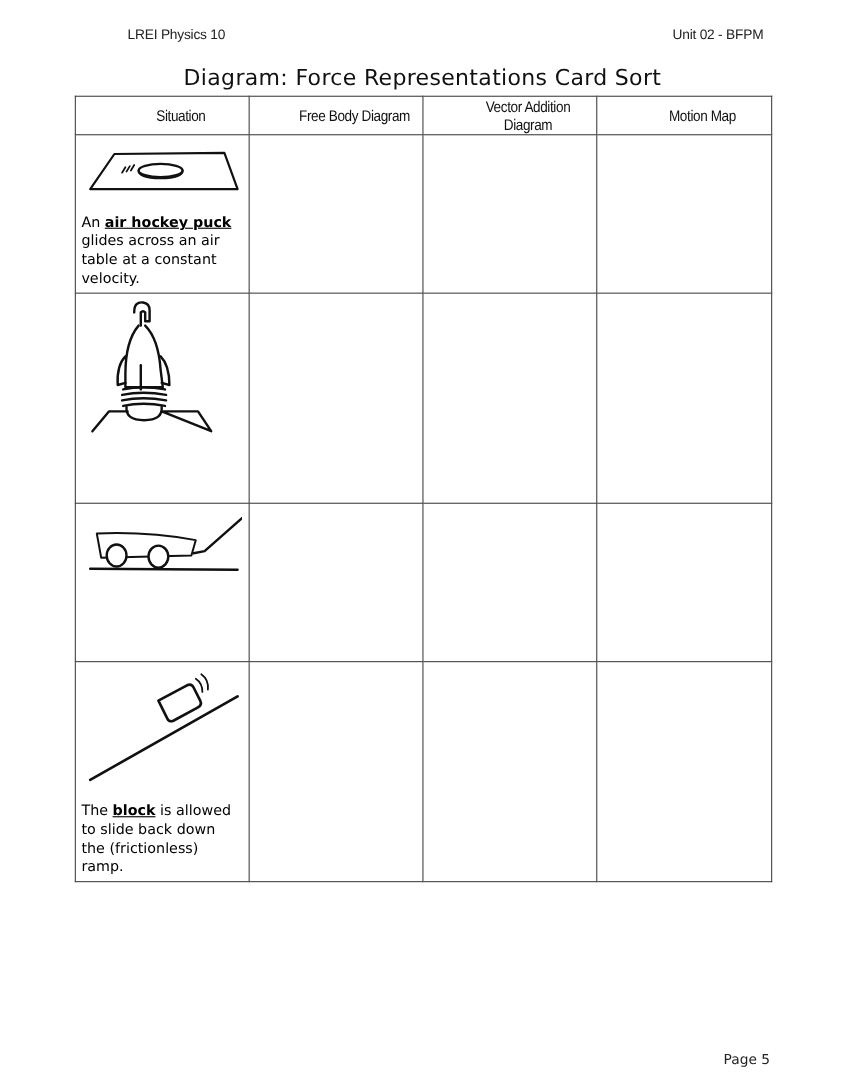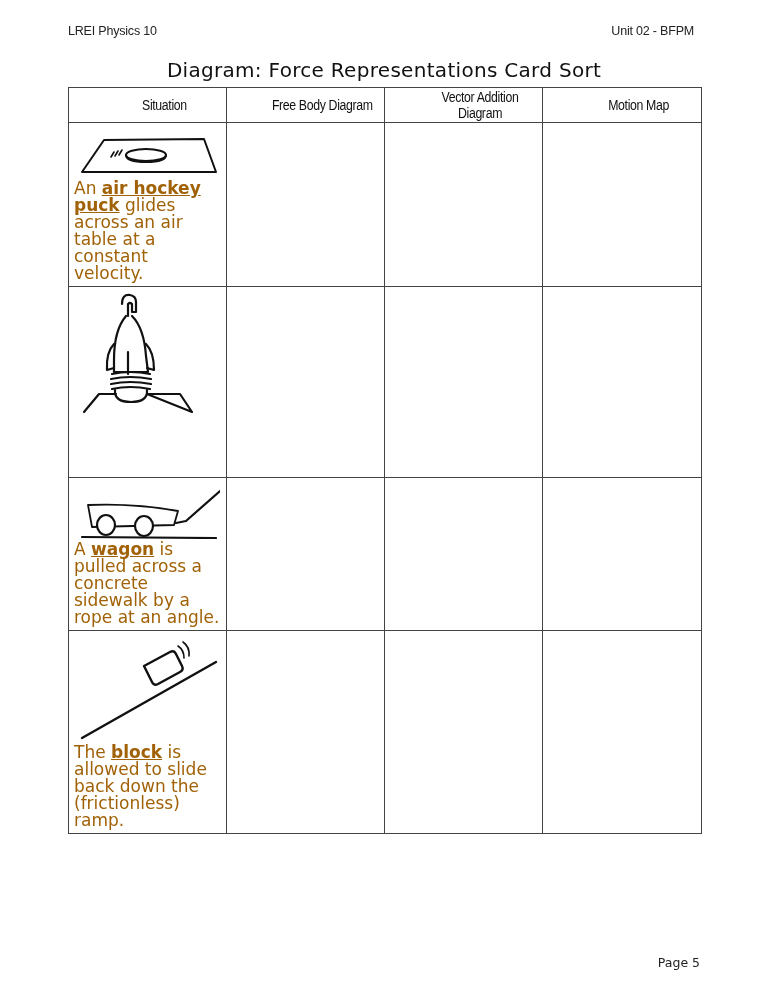--- a/index.html
+++ b/index.html
@@ -1,28 +1,28 @@
 <!DOCTYPE html>
 <html><head>
 <meta charset="utf-8">
 <style>
   html, body { margin: 0; padding: 0; background: #ffffff; }
   body { width: 768px; height: 993px; position: relative; overflow: hidden; font-family: "DejaVu Sans", sans-serif; color: #111; }
-  .hdr { position: absolute; top: 24px; font-family: "Liberation Sans Narrow", "Liberation Sans", sans-serif; font-size: 12.5px; letter-spacing: -0.2px; color: #222; }
+  .hdr { position: absolute; top: 24px; font-family: "Liberation Sans Narrow", "Liberation Sans", sans-serif; font-size: 12.5px; letter-spacing: -0.2px; color: #222; margin-left: 48px; }
   .hdr-left { left: 68px; }
   .hdr-right { right: 74px; text-align: right; }
   .title { position: absolute; top: 58px; left: 0; width: 768px; text-align: center; font-family: "DejaVu Sans", sans-serif; font-size: 20px; letter-spacing: 0.3px; color: #111; }
   table.grid { position: absolute; left: 68px; top: 87px; width: 633px; border-collapse: collapse; table-layout: fixed; }
   table.grid th, table.grid td { border: 1.3px solid #444; }
   table.grid th { height: 31px; font-family: "Liberation Sans", sans-serif; font-weight: normal; font-size: 14px; letter-spacing: -0.4px; transform-origin: center; padding-left: 34px; }
   table.grid th span { display: inline-block; transform: scaleX(0.88); }
   table.grid td { vertical-align: top; padding: 0; }
   .sit { padding: 3px 5px 4px 5px; }
   .sit svg { display: block; }
-  .desc { font-family: "DejaVu Sans", sans-serif; font-size: 17px; line-height: 17px; color: #a16207; margin-top: 2px; }
+  .desc { font-family: "DejaVu Sans", sans-serif; font-size: 13px; line-height: 17px; color: #000000; margin-top: 16px; }
   .desc b { font-weight: bold; text-decoration: underline; }
   .footer { position: absolute; top: 955px; right: 68px; font-size: 12.5px; color: #222; }
 </style>
 </head>
 <body>
 
 <div class="hdr hdr-left">LREI Physics 10</div>
 <div class="hdr hdr-right">Unit 02 - BFPM</div>
 
 <div class="title">Diagram: Force Representations Card Sort</div>
@@ -90,21 +90,20 @@
         <div class="sit">
           <svg width="146" height="58" viewBox="0 0 146 58">
             <g fill="none" stroke="#111" stroke-width="2.2" stroke-linecap="round" stroke-linejoin="round">
               <path d="M8 56 L142 57"></path>
               <path d="M14 24 Q60 22 104 30 L100 44 L18 46 L14 24 Z" stroke-width="1.8"></path>
               <ellipse cx="32" cy="44" rx="9" ry="10" fill="#fff"></ellipse>
               <ellipse cx="70" cy="45" rx="9" ry="10" fill="#fff"></ellipse>
               <path d="M102 42 L112 40 L146 10"></path>
             </g>
           </svg>
-          <div class="desc"><span>A </span><b>wagon</b><span> is pulled across a concrete sidewalk by a rope at an angle.</span></div>
         </div>
       </td>
       <td></td>
       <td></td>
       <td></td>
     </tr>
 
 
     <tr style="height:170px">
       <td>

